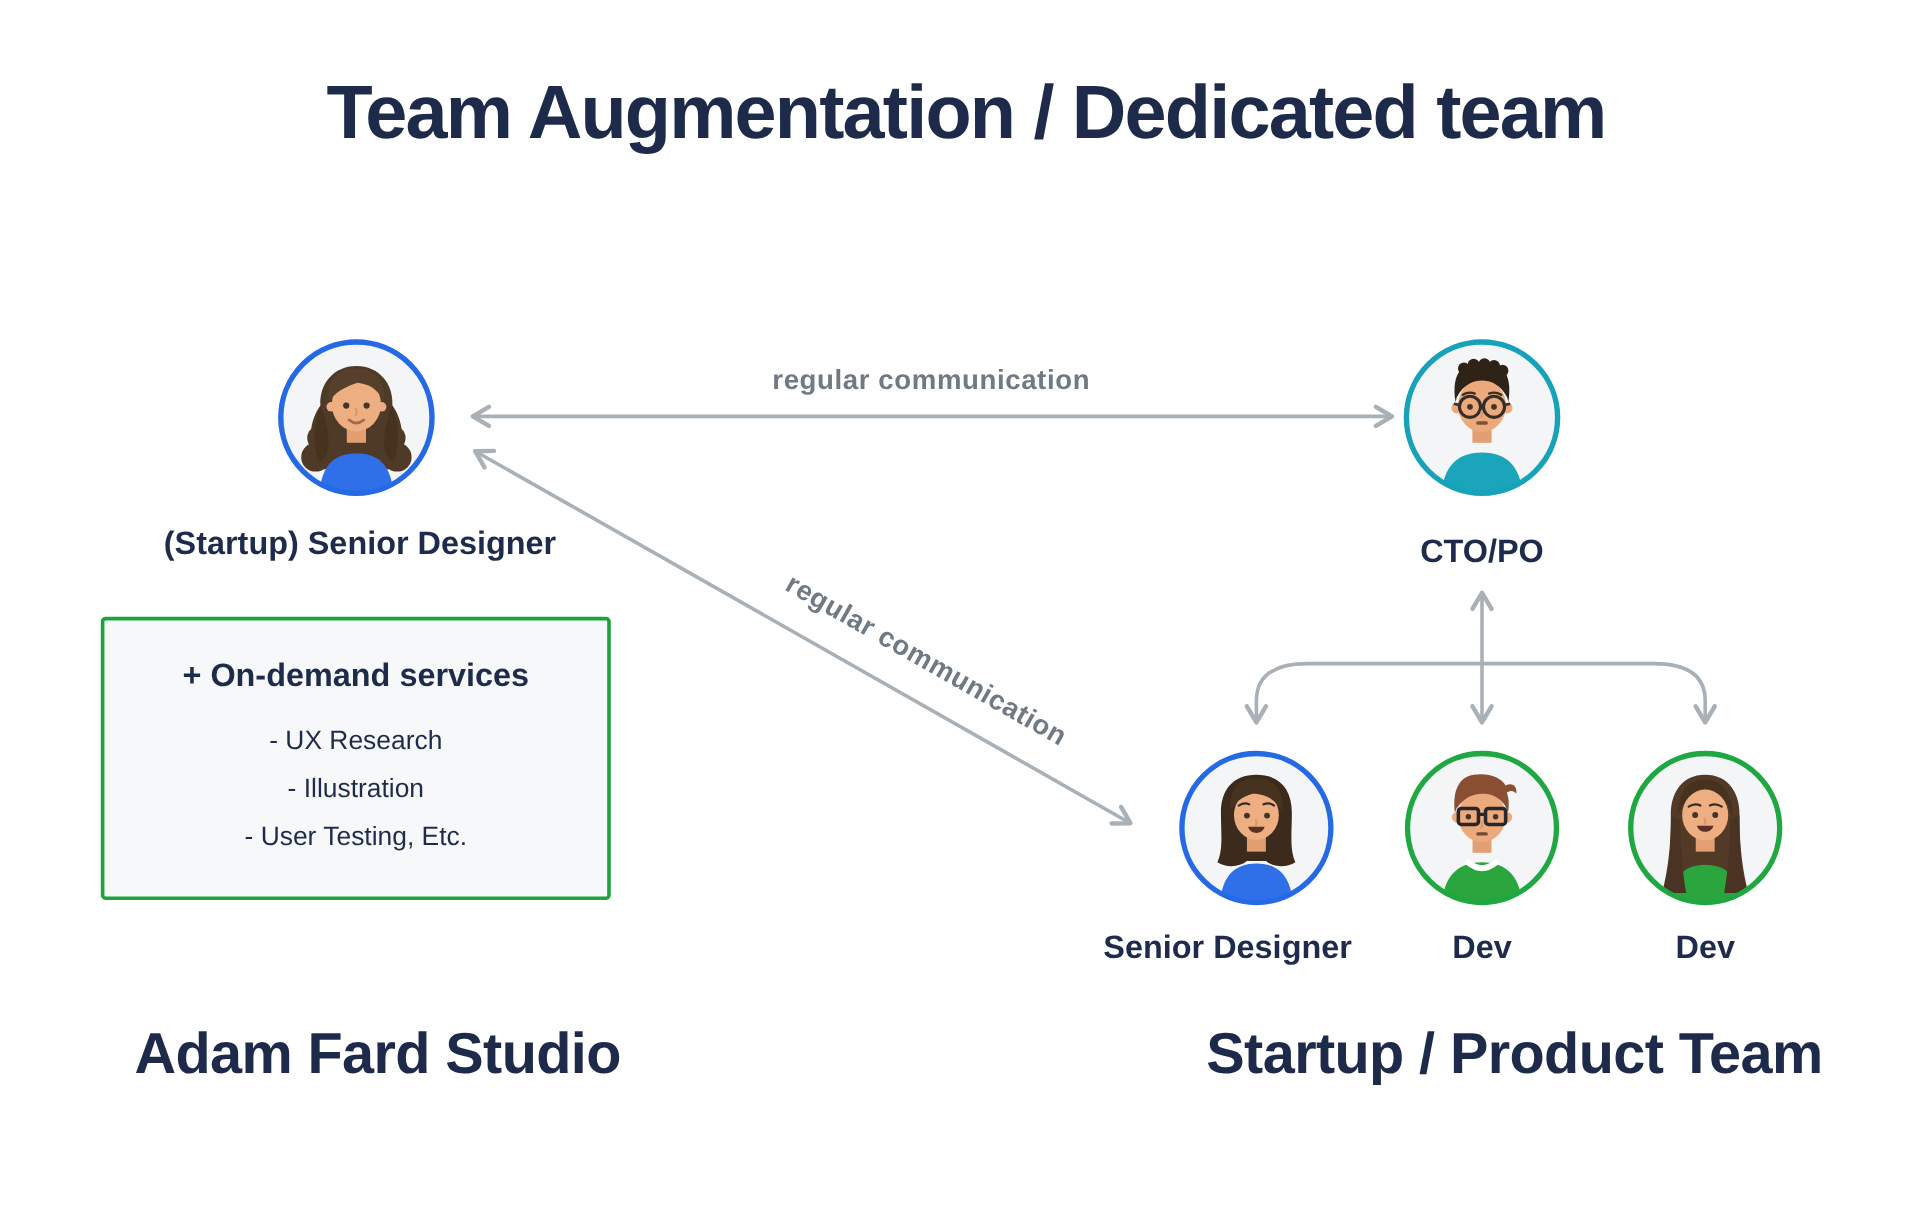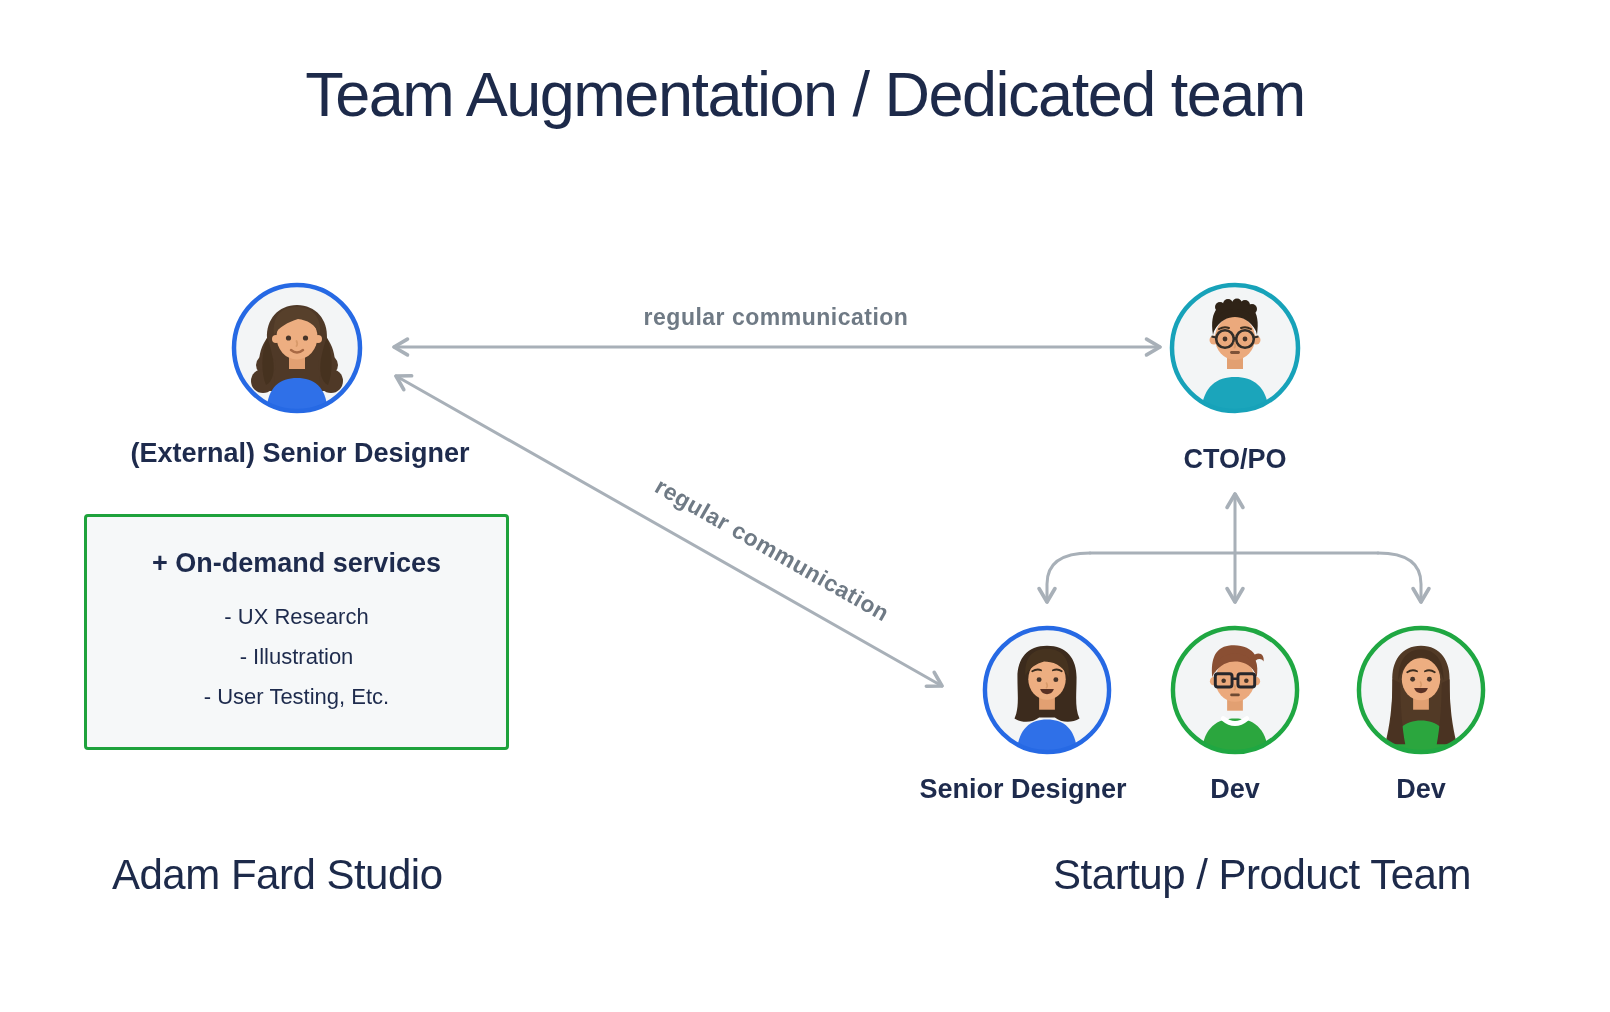--- a/index.html
+++ b/index.html
@@ -2,42 +2,42 @@
 <html><head>
 <meta charset="utf-8">
 <style>
   html,body { margin:0; padding:0; background:#ffffff; }
   .canvas {
     position:relative; width:1610px; height:1012px; background:#ffffff;
     font-family:"Liberation Sans", sans-serif; overflow:hidden;
   }
   .title {
     position:absolute; top:58px; left:0; width:100%; text-align:center;
-    font-size:63px; font-weight:normal; color:#1d2a4a; letter-spacing:-1.5px;
+    font-size:63px; font-weight:bold; color:#1d2a4a; letter-spacing:-1.5px;
   }
   .avatar { position:absolute; }
   .avatar-label {
     position:absolute; transform:translateX(-50%);
     font-size:27px; font-weight:bold; color:#1e2b4d; white-space:nowrap;
   }
   .comm-label {
     position:absolute; font-size:23px; font-weight:bold; color:#6f7a85;
     letter-spacing:0.5px; white-space:nowrap;
   }
   #comm-top { left:776px; top:317px; transform:translate(-50%,-50%); }
   #comm-diag { left:772px; top:550px; transform:translate(-50%,-50%) rotate(29.6deg); }
   .services-box {
     position:absolute; left:84px; top:514px; width:425px; height:236px;
     background:#f6f8f9; border:3px solid #1ea23c; border-radius:4px;
     box-sizing:border-box; padding:31px 34px 0 34px;text-align:center;
   }
   .services-heading { font-size:27px; font-weight:bold; color:#1e2b4d; margin:0 0 18px 0; }
   .services-item { font-size:22px; font-weight:normal; color:#1e2b4d; line-height:40px; }
   .footer-label {
-    position:absolute; top:851px; font-size:42px; font-weight:normal;
+    position:absolute; top:851px; font-size:48px; font-weight:bold;
     color:#1d2a4a; letter-spacing:-0.5px; white-space:nowrap;text-align:right;
   }
   #footer-left { left:112px; }
   #footer-right { left:1262px; transform:translateX(-50%); }
   .arrows { position:absolute; left:0; top:0; pointer-events:none; }
   #av-ext  { left:230px;  top:281px; }
   #av-cto  { left:1168px; top:281px; }
   #av-sd   { left:981px;  top:624px; }
   #av-dev1 { left:1169px; top:624px; }
   #av-dev2 { left:1355px; top:624px; }
@@ -96,21 +96,21 @@
         <ellipse cx="67" cy="56" rx="20.5" ry="22.5" fill="#edae81"></ellipse>
         <path d="M44,54 C42,32 54,26 67,26 C82,26 92,36 90,54 C85,43 77,39 68,38 C58,41 49,46 44,54 Z" fill="#57402b"></path>
         <circle cx="58.5" cy="57" r="2.6" fill="#463429"></circle>
         <circle cx="75.5" cy="57" r="2.6" fill="#463429"></circle>
         <path d="M66.5,60 q1.5,3 0,5" stroke="#d89a6a" stroke-width="1.8" fill="none" stroke-linecap="round"></path>
         <path d="M61,69 Q67,74 73,69" stroke="#a86944" stroke-width="2.4" fill="none" stroke-linecap="round"></path>
       </g>
       <circle cx="67" cy="67" r="63" fill="none" stroke="#2669e4" stroke-width="4.5"></circle>
     </svg>
   </div>
-  <div class="avatar-label" id="lbl-ext">(External) Senior Designer</div>
+  <div class="avatar-label" id="lbl-ext">(Startup) Senior Designer</div>
 
   <div class="avatar" id="av-cto">
     <svg width="134" height="134" viewBox="0 0 134 134">
       <defs>
           <clipPath id="cpB">
             <circle cx="67" cy="67" r="63"></circle>
           </clipPath>
         </defs>
       <circle cx="67" cy="67" r="63" fill="#f3f5f6"></circle>
       <g clip-path="url(#cpB)">

